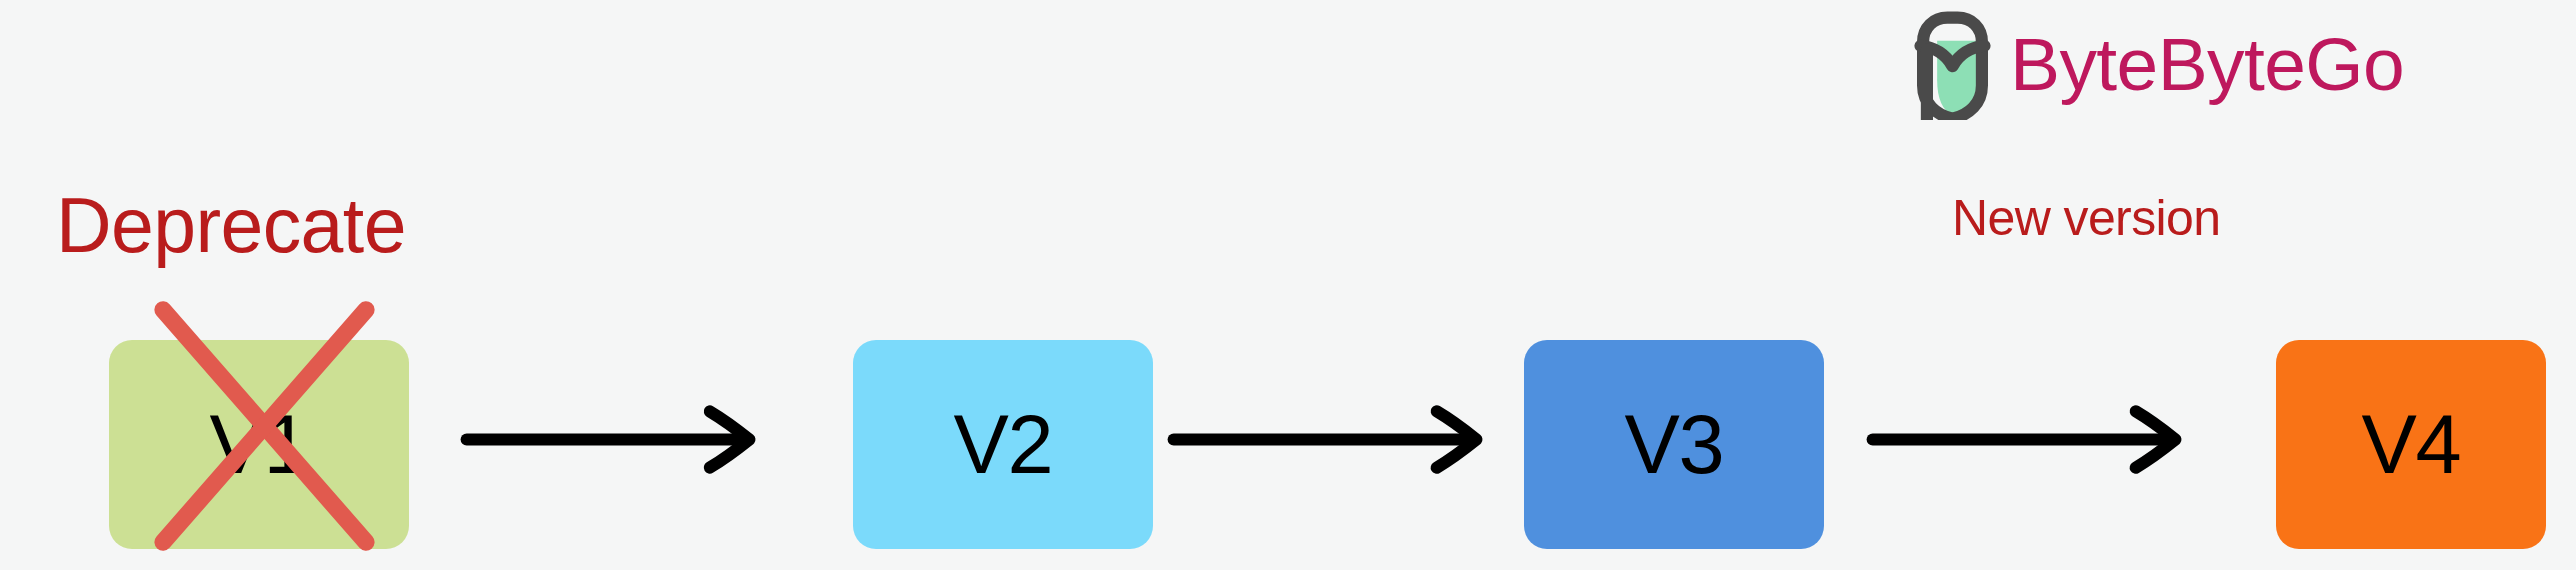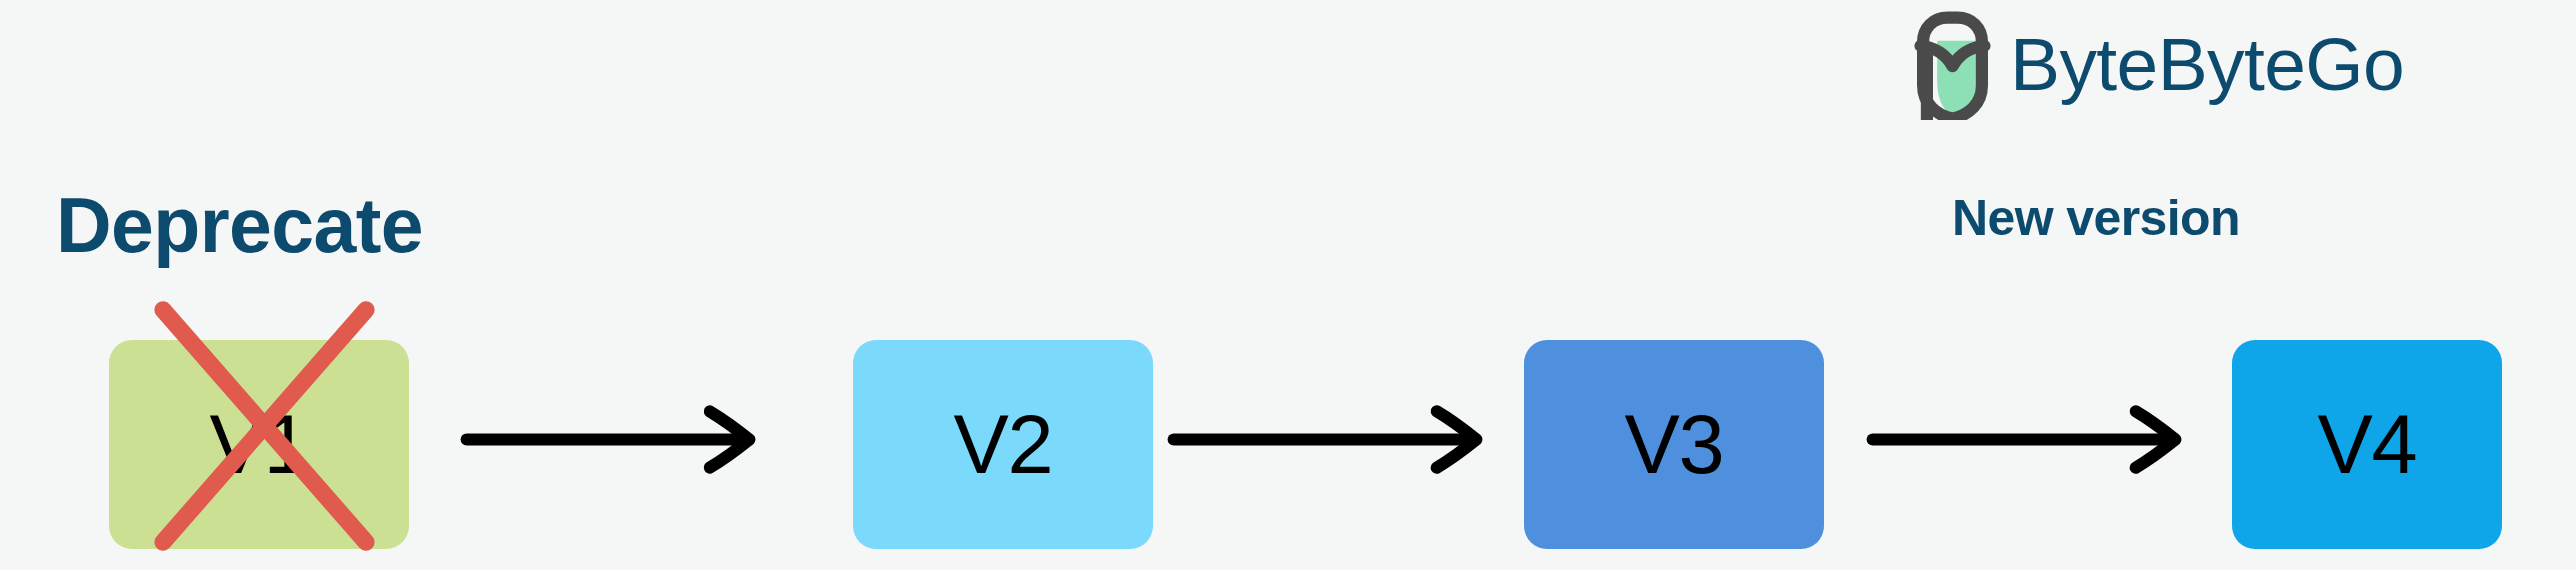--- a/index.html
+++ b/index.html
@@ -15,22 +15,22 @@
     position: relative;
     width: 2576px;
     height: 571px;
     background: #f5f6f6;
     overflow: hidden;
   }
 
   
   .label {
     position: absolute;
-    color: #0c4a6e;
-    font-weight: 700;
+    color: #b91c1c;
+    font-weight: 400;
     white-space: nowrap;
     line-height: 1;
     letter-spacing: -0.6px;
   }
   #deprecate-label {
     left: 56px;
     top: 187px;
     font-size: 77px;
   }
   #new-version-label {
@@ -111,21 +111,21 @@
 
         <path d="M36 48 L104 48 L104 108 C104 140 84 160 62 166 C44 158 36 138 36 110 Z" fill="#8ddfb5"></path>
 
         <path d="M14 50 C14 28 30 12 52 12 L68 12 C90 12 106 28 106 50 L106 118
                  C106 146 86 164 60 170 C34 164 14 146 14 118 Z" fill="none" stroke="#4a4a4a" stroke-width="19" stroke-linejoin="round"></path>
 
         <path d="M10 56 C32 58 50 70 60 88 C70 70 88 58 110 56" fill="none" stroke="#4a4a4a" stroke-width="19" stroke-linecap="round" stroke-linejoin="round"></path>
         <path d="M20 62 L20 172" fill="none" stroke="#4a4a4a" stroke-width="19" stroke-linecap="round"></path>
       </svg>
     </span>
-    <span id="logo-wordmark" style="color: #0c4a6e;">ByteByteGo</span>
+    <span id="logo-wordmark" style="color: #be185d;">ByteByteGo</span>
   </div>
 
   
   <div id="deprecate-label" class="label">Deprecate</div>
 
   
   <div id="new-version-label" class="label">New version</div>
 
   
   <div id="box-v1" class="version-box" style="background:#cce094;">
@@ -168,18 +168,18 @@
 
   
   <span>
     <svg id="arrow-3" class="arrow" viewBox="0 0 500 120" xmlns="http://www.w3.org/2000/svg" aria-hidden="true">
       <line x1="12" y1="60" x2="466" y2="60" stroke="#000000" stroke-width="19" stroke-linecap="round"></line>
       <path d="M423 16 C450 32 470 48 485 60 C470 72 450 88 423 104" fill="none" stroke="#000000" stroke-width="19" stroke-linecap="round" stroke-linejoin="round"></path>
     </svg>
   </span>
 
   
-  <div id="box-v4" class="version-box" style="background:#0ea5e9;">
+  <div id="box-v4" class="version-box" style="background:#f97316;margin-left:44px;">
     <span class="version-text">V4</span>
   </div>
 
 </div>
 
 
 </body></html>

